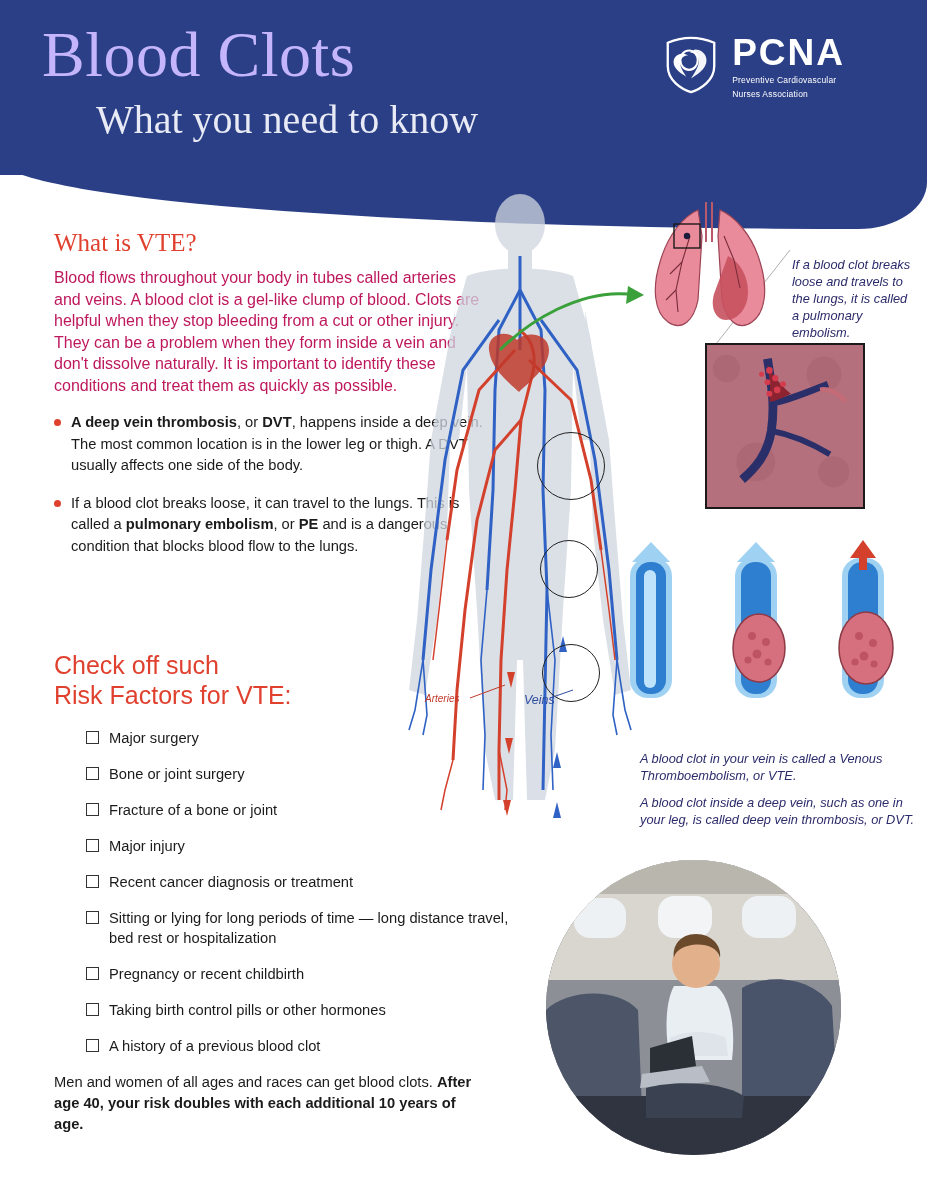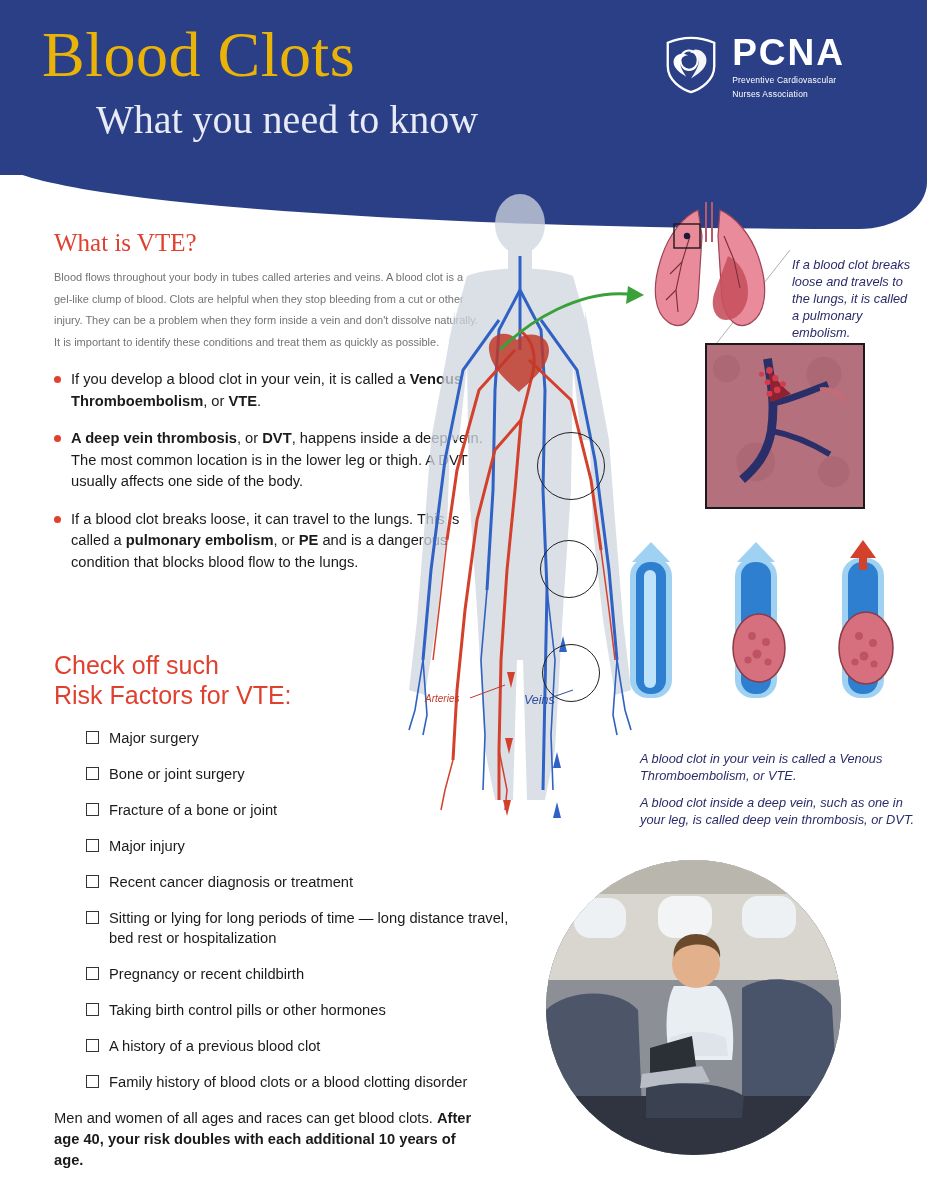--- a/index.html
+++ b/index.html
@@ -22,21 +22,21 @@
     content:"";
     position:absolute; left:0; bottom:-54px; width:100%; height:84px;
     background:#2b3f86;
     border-bottom-left-radius: 100% 90%;
     border-bottom-right-radius: 8% 60%;
   }
   .header-inner{ position:relative; z-index:3; }
   .title-main{
     position:absolute; left:42px; top:18px;
     font-family:"Liberation Serif", serif;
-    font-size:64px; color:#eab308; letter-spacing:0.5px;
+    font-size:64px; color:#c4b5fd; letter-spacing:0.5px;
   }
   .title-sub{
     position:absolute; left:96px; top:96px;
     font-family:"Liberation Serif", serif;
     font-size:40px; color:#e8ebf5;
   }
   
   .logo-wrap{ position:absolute; right:82px; top:34px; z-index:4; display:flex; align-items:flex-start; }
   .logo-mark{ width:62px; height:62px; margin-right:10px; }
   .logo-text{ color:#ffffff; }
@@ -46,21 +46,21 @@
   
   .section-head{
     color:#e0412f;
     font-size:25px;
     font-weight:normal;
     font-family:Liberation Serif, serif;
     line-height:29px;
   }
   #what-is-vte{ position:absolute; left:54px; top:228px; width:430px; }
   .body-copy{
-    font-size:11px; line-height:21.5px; color:#737373;
+    font-size:16px; line-height:21.5px; color:#be185d;
     margin-top:10px;
   }
   .bullets{ margin-top:16px; }
   .bullet{
     position:relative; padding-left:17px; margin-bottom:16px;
     font-size:14.7px; line-height:21.5px; color:#1b1b1b;
   }
   .bullet .dot{
     position:absolute; left:0; top:7px; width:7px; height:7px;
     border-radius:50%; background:#e0412f;
@@ -150,21 +150,20 @@
     <span class="logo-acronym">PCNA</span>
     <div class="logo-tag">Preventive Cardiovascular</div>
     <div class="logo-tag">Nurses Association</div>
   </span>
 </div>
 
 <div id="what-is-vte">
   <div class="section-head">What is VTE?</div>
   <div class="body-copy">Blood flows throughout your body in tubes called arteries and veins. A blood clot is a gel-like clump of blood. Clots are  helpful when they stop bleeding from a cut or other injury. They can be a problem when they form inside a vein and don't dissolve naturally. It is important to identify these conditions and treat them as quickly as possible.</div>
   <div class="bullets" id="vte-bullets">
-      <div class="bullet"><span class="dot"></span><span>If you develop a blood clot in your vein, it is called a </span><b>Venous Thromboembolism</b><span>, or </span><b>VTE</b><span>.</span></div>
       <div class="bullet"><span class="dot"></span><b>A deep vein thrombosis</b><span>, or </span><b>DVT</b><span>, happens inside a deep vein. The most common location is in the lower leg or thigh. A DVT usually affects one side of the body.</span></div>
       <div class="bullet"><span class="dot"></span><span>If a blood clot breaks loose, it can travel to the lungs. This is called a </span><b>pulmonary embolism</b><span>, or </span><b>PE</b><span> and is a dangerous condition that blocks blood flow to the lungs.</span></div>
     </div>
 </div>
 
 <div id="risk-section">
   <div class="risk-head">Check off such</div>
   <div class="risk-head">Risk Factors for VTE:</div>
   <div class="risk-list" id="risk-list">
       <div class="risk-item">
@@ -195,24 +194,20 @@
         <span class="checkbox"></span>
         <span class="risk-label">Pregnancy or recent childbirth</span>
       </div>
       <div class="risk-item">
         <span class="checkbox"></span>
         <span class="risk-label">Taking birth control pills or other hormones</span>
       </div>
       <div class="risk-item">
         <span class="checkbox"></span>
         <span class="risk-label">A history of a previous blood clot</span>
-      </div>
-      <div class="risk-item">
-        <span class="checkbox"></span>
-        <span class="risk-label">Family history of blood clots or a blood clotting disorder</span>
       </div>
     </div>
   <div class="risk-foot">
     <span>Men and women of all ages and races can get blood clots. </span><b>After age 40, your risk doubles with each additional 10 years of age.</b>
   </div>
 </div>
 
 <div id="figure-body">
   <svg class="body-silhouette" viewBox="0 0 250 630">
 

